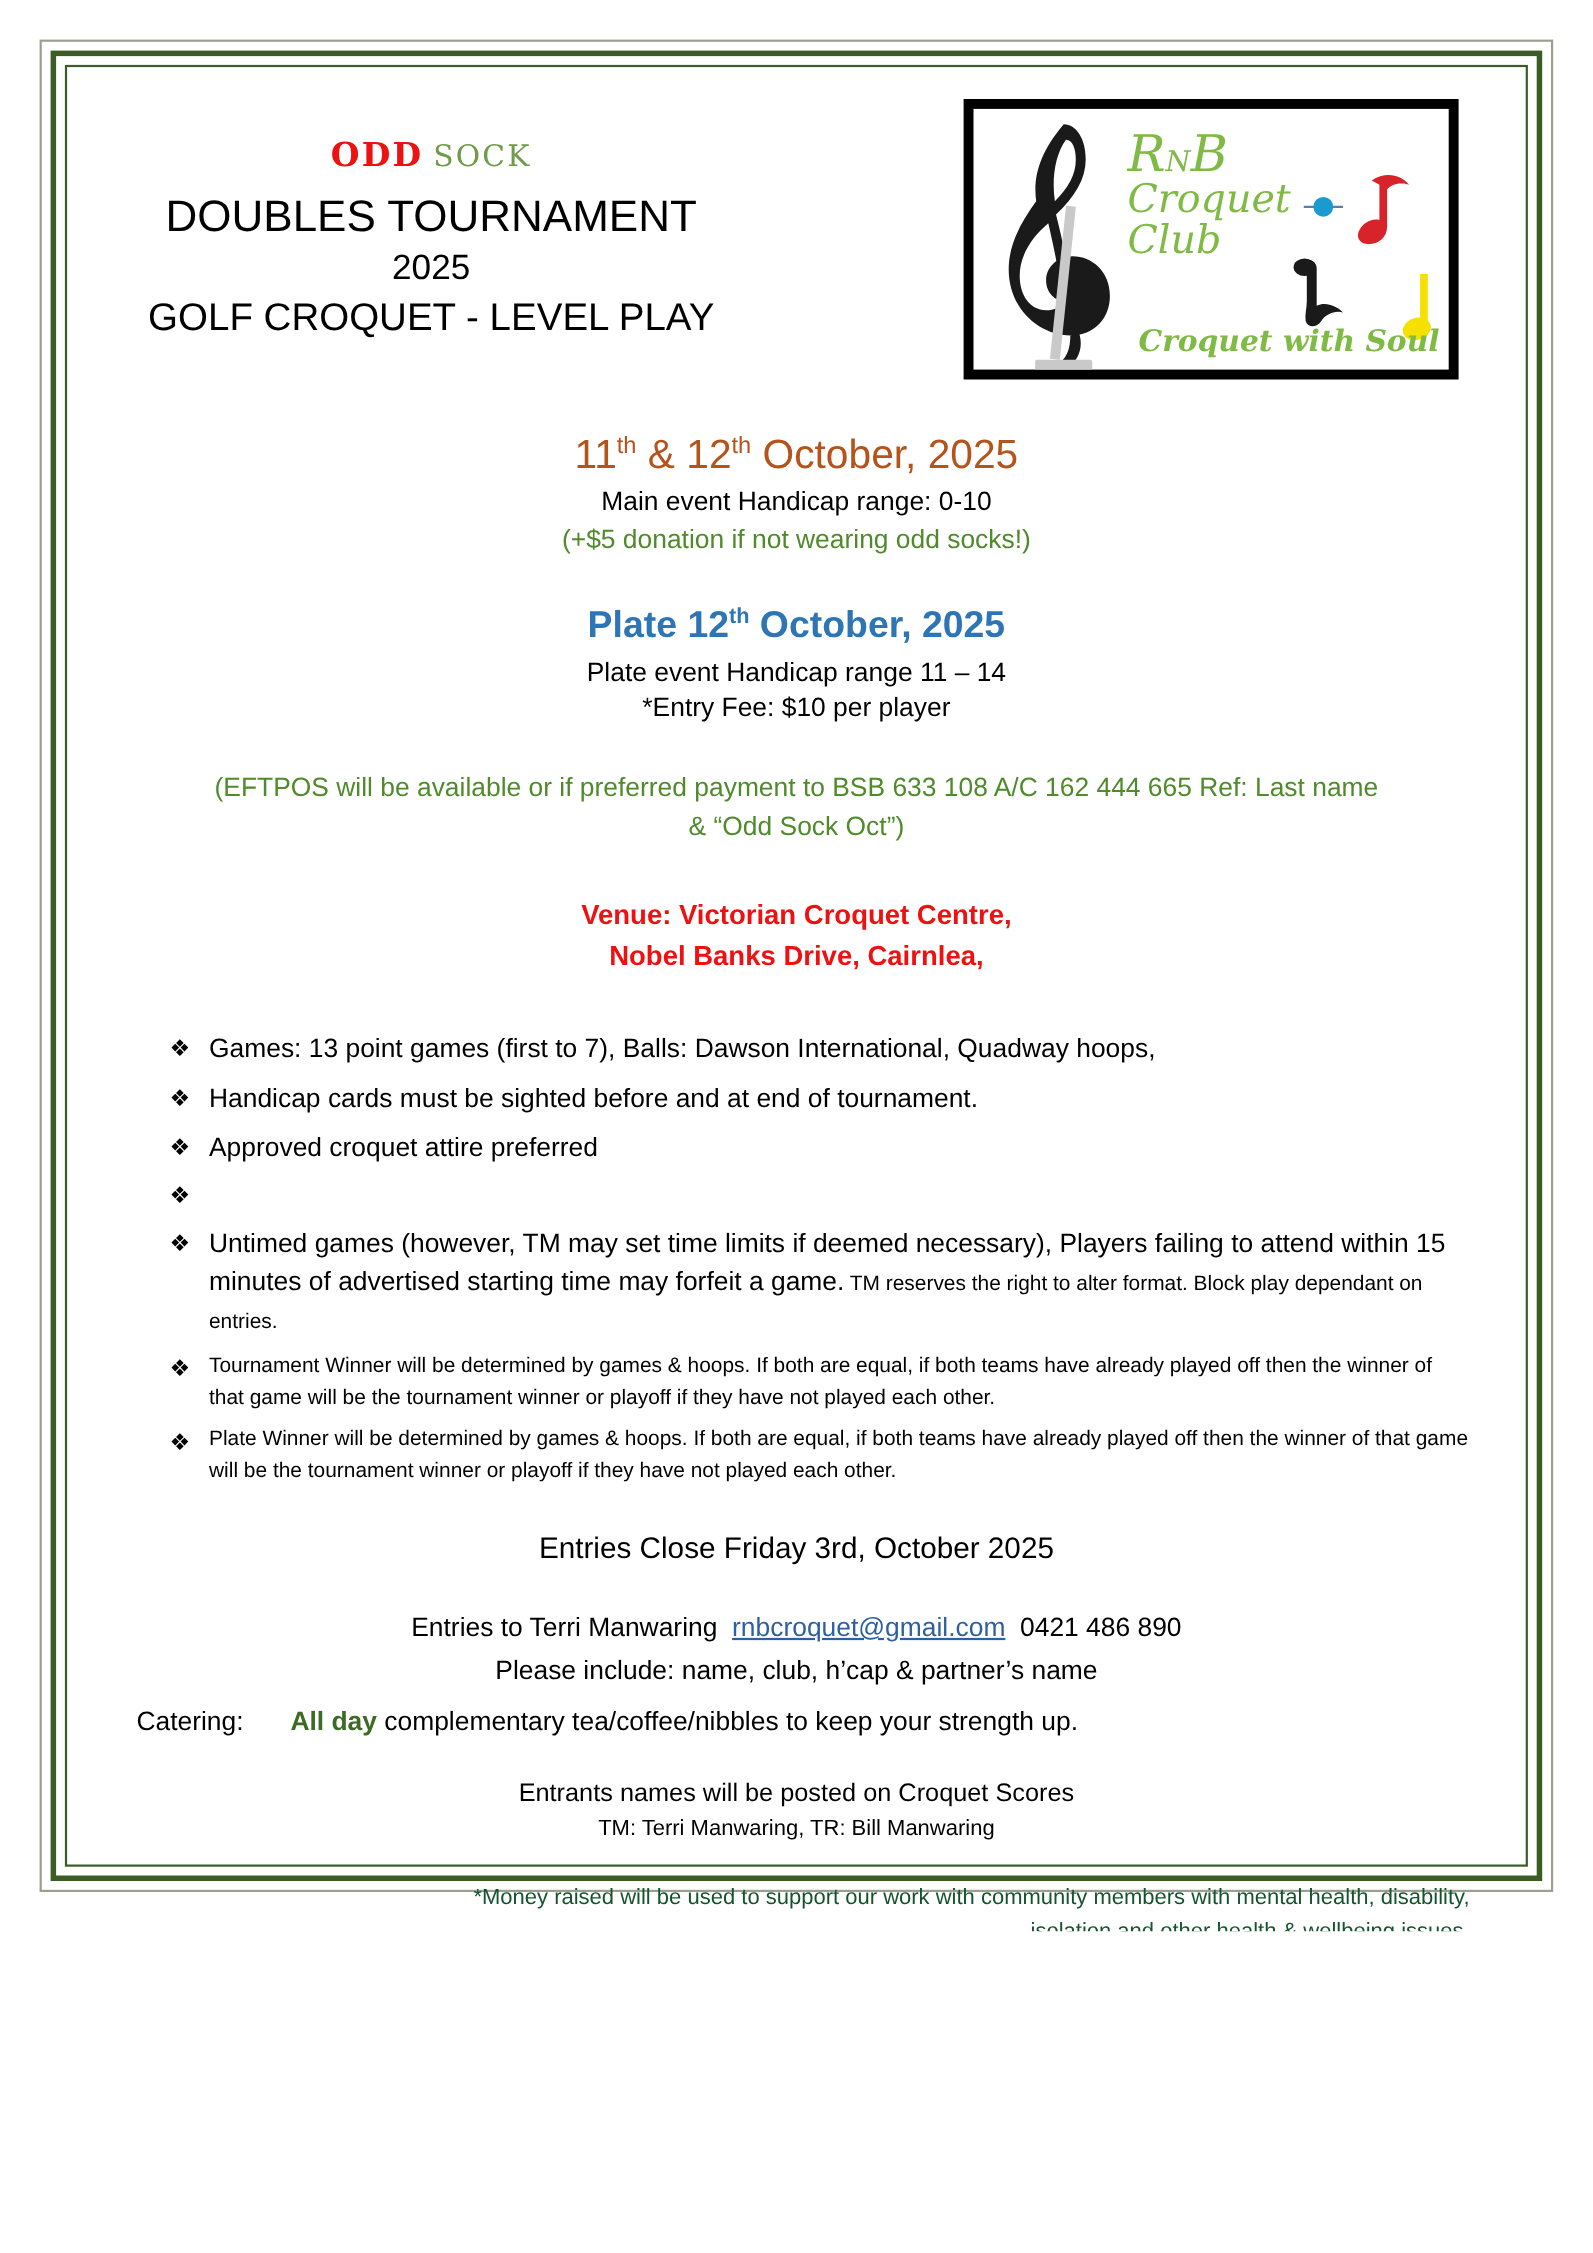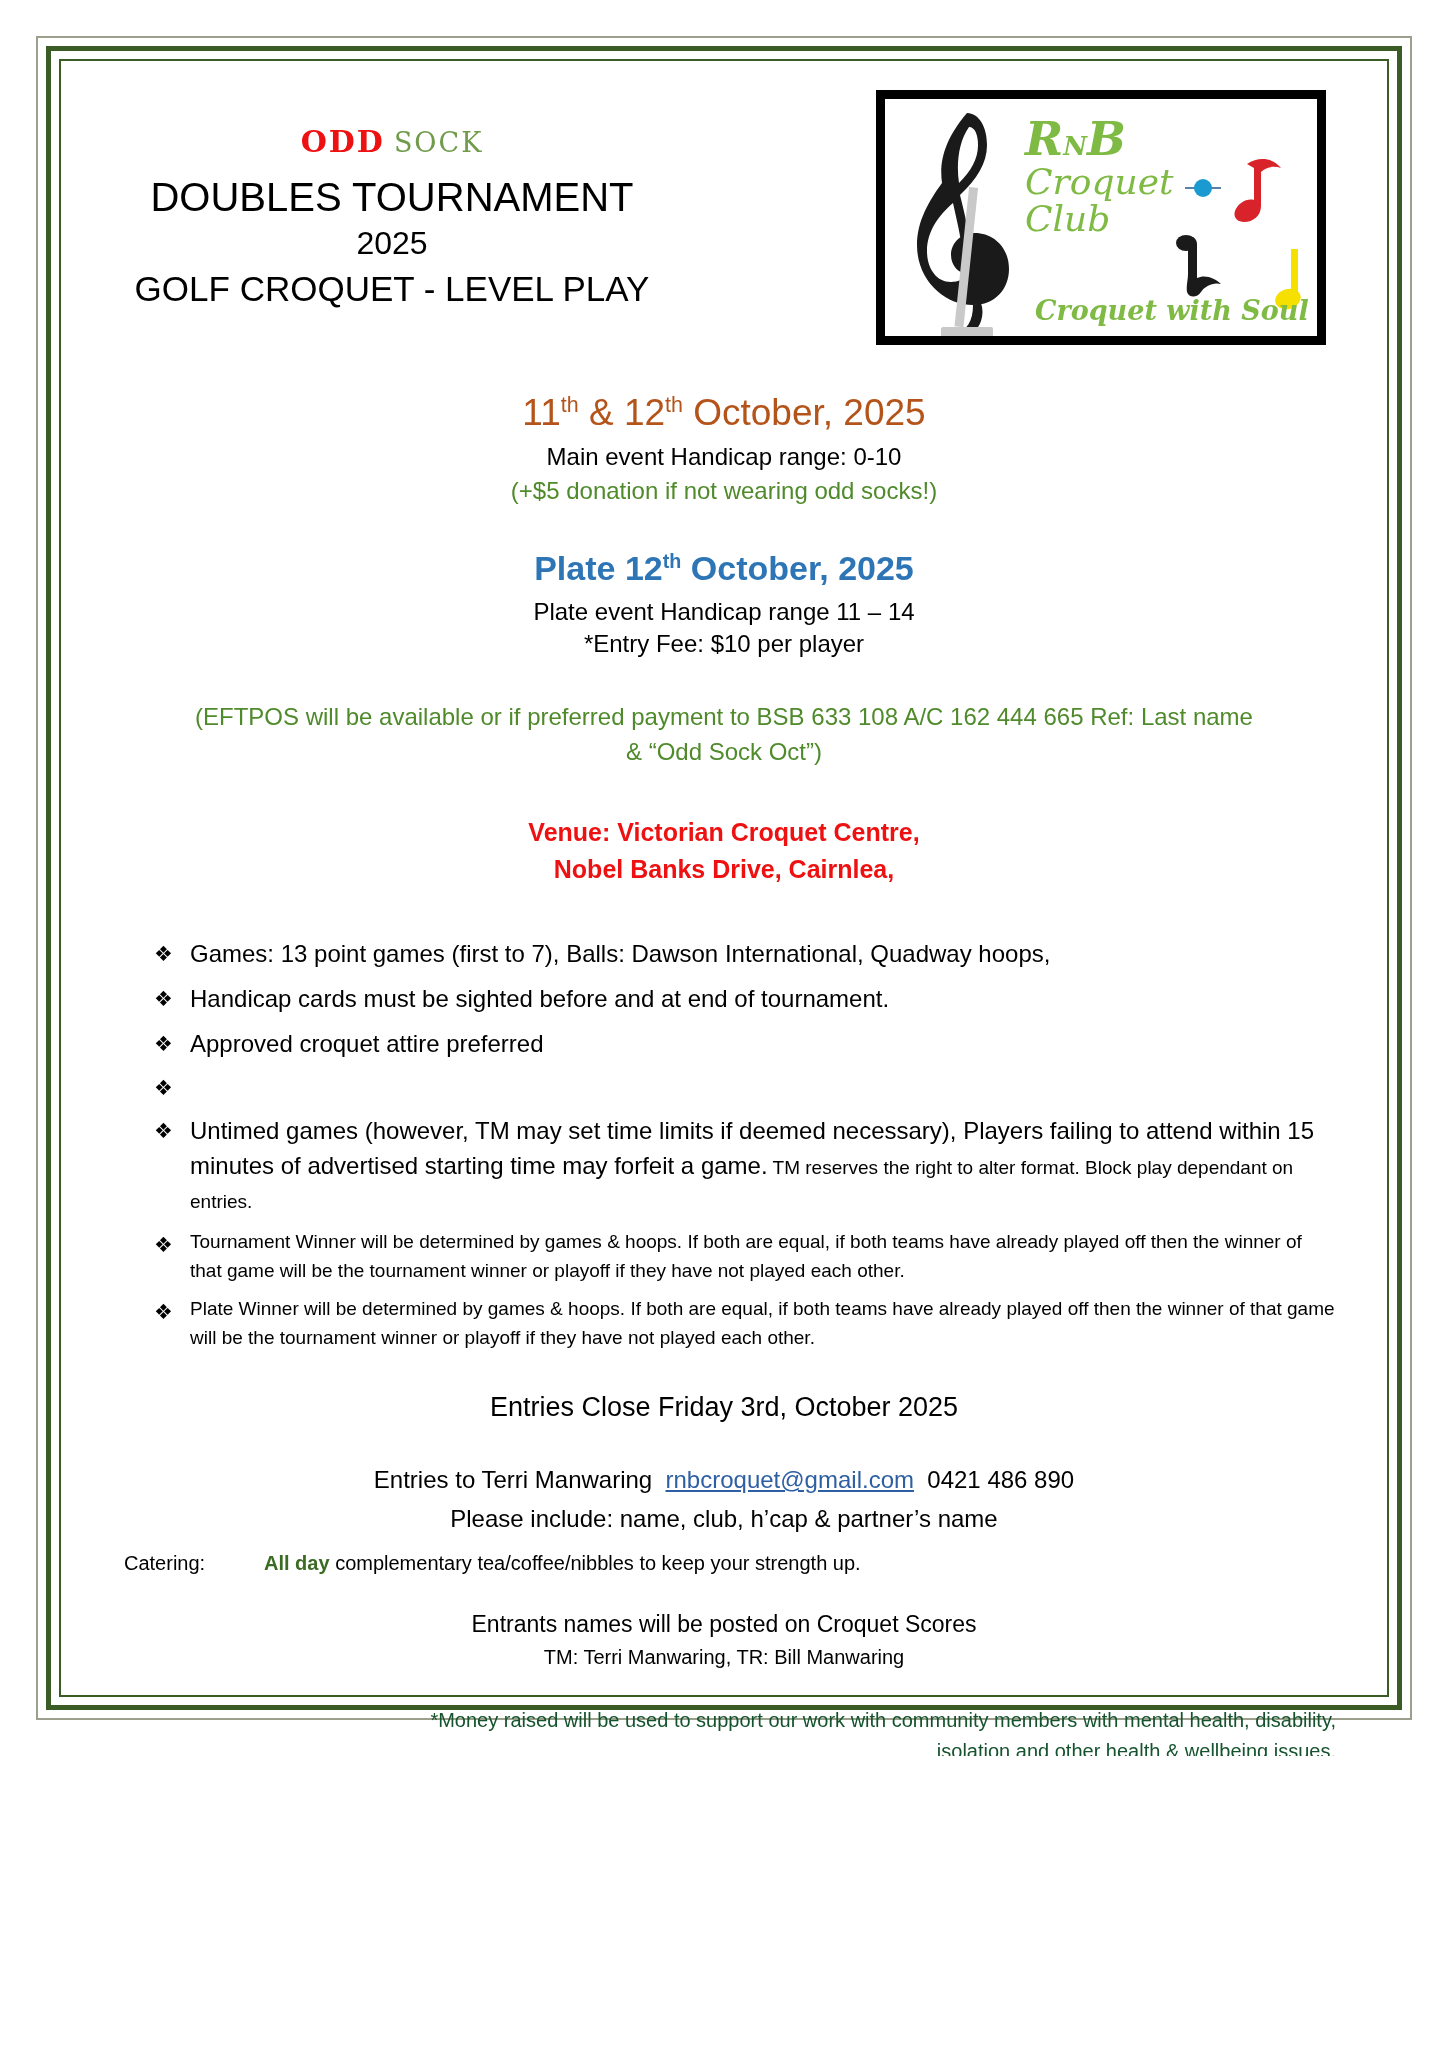--- a/index.html
+++ b/index.html
@@ -114,21 +114,21 @@
   }
   .logo-clef { position: absolute; left: 24px; top: 6px; }
   .logo-text {
     position: absolute;
     left: 140px;
     top: 18px;
     font-family: "DejaVu Serif", serif;
     color: #7fba44;
     line-height: 0.96;
   }
-  .logo-text .l1 { font-size: 46px; font-style: italic; font-weight: bold; }
+  .logo-text .l1 { font-size: 46px; font-style: italic; font-weight: normal; }
   .logo-text .l1 .sml { font-size: 26px; }
   .logo-text .l2 { font-size: 36px; font-style: italic; margin-top: 4px;}
   .logo-text .l3 { font-size: 36px; font-style: italic; margin-top: 2px;}
   .logo-tagline {
     position: absolute;
     left: 150px;
     bottom: 10px;
     font-family: "DejaVu Serif", serif;
     font-style: italic;
     font-weight: bold;
@@ -209,21 +209,21 @@
   }
 
   .contact-block { text-align: center; margin-top: 38px; }
   .contact-line { font-size: 24px; line-height: 1.6; }
   .email-link { color: #2e5fa3; text-decoration: underline; }
 
   .catering-row {
     display: flex;
     align-items: flex-start;
     margin-top: 14px;
-    font-size: 20px;
+    font-size: 24px;
     padding-left: 12px;
   }
   .catering-label { width: 140px; flex: none; text-align: left; }
   .catering-bold { font-weight: bold; color: #3c6b24; }
   .catering-text { text-align: left; }
 
   .posted-block { text-align: center; margin-top: 36px; }
   .posted-1 { font-size: 23px; }
   .posted-2 { font-size: 20px; margin-top: 8px; }
 

